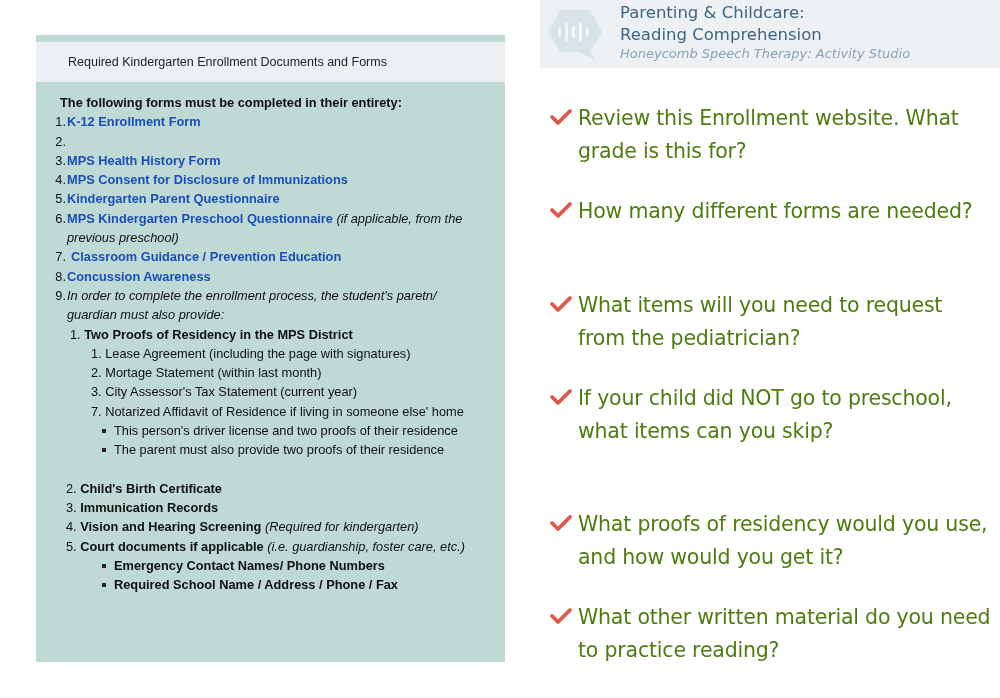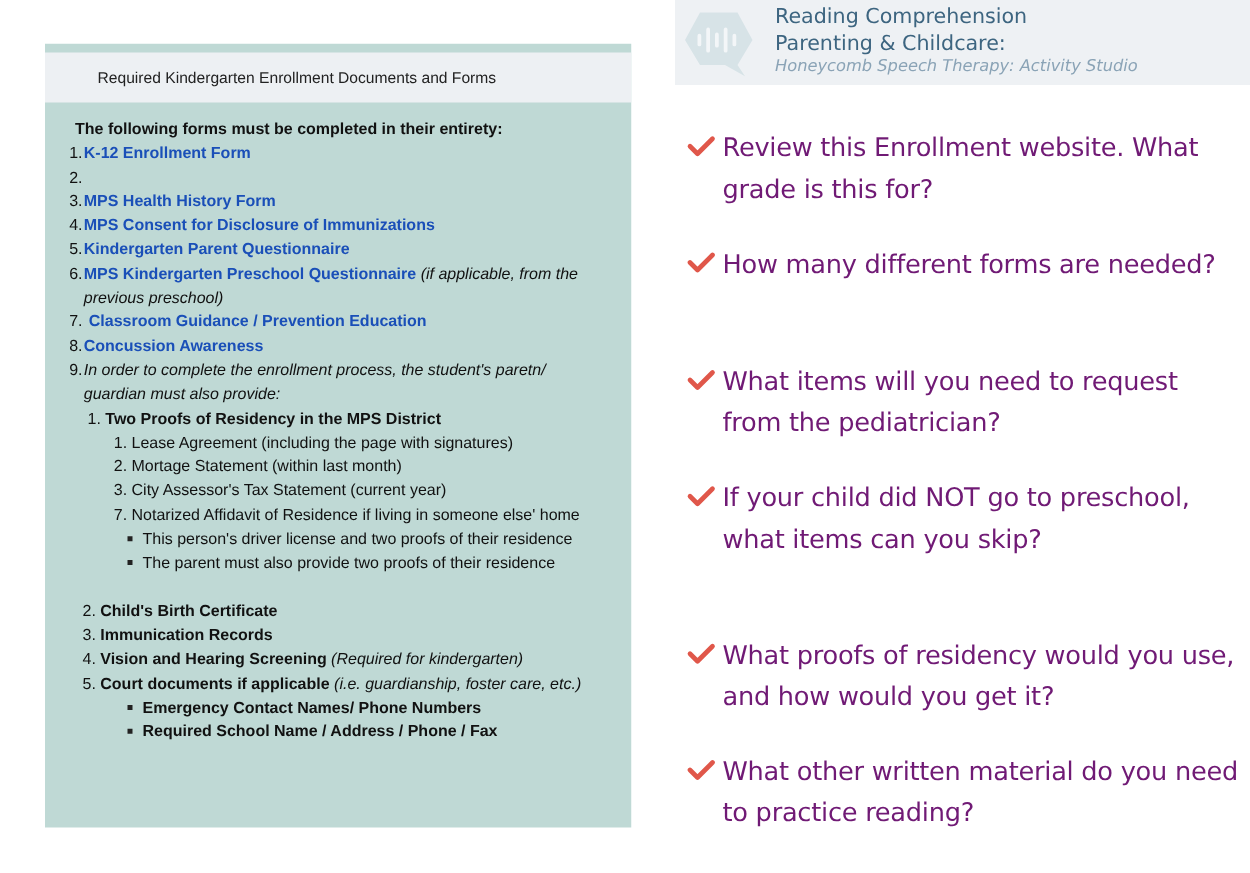--- a/index.html
+++ b/index.html
@@ -7,21 +7,21 @@
   body { position: relative; font-family: "Liberation Sans", sans-serif; }
 
   
   .doc-panel {
     position: absolute; left: 36px; top: 35px; width: 469px; height: 627px;
     background: #bfd9d5; overflow: hidden;
   }
   .doc-header {
     position: absolute; left: 0; top: 7px; width: 469px; height: 40px;
     background: #edf0f3;
-    font-size: 12.5px; color: #222; line-height: 40px; padding-left: 42px;
+    font-size: 12.5px; color: #222; line-height: 40px; padding-left: 32px;
   }
   .doc-body {
     position: absolute; left: 0; top: 58px; width: 469px;
     font-size: 12.8px; color: #111; line-height: 19.3px;
   }
   .intro { font-weight: bold; padding-left: 24px; }
   .row { display: flex; }
   .num { flex: 0 0 auto; }
   .lvl1 { padding-left: 17px; }
   .lvl1 .num { width: 13px; text-align: right; margin-right: 1px; }
@@ -54,21 +54,21 @@
   .brand-sub {
     position: absolute; left: 80px; top: 46px; font-size: 13px; color: #8aa3b6;
     font-style: italic; font-family: "DejaVu Sans", sans-serif;
   }
 
   
   .questions { position: absolute; left: 544px; top: 102px; width: 450px; }
   .q { position: absolute; left: 0; width: 450px; display: flex; }
   .q .check { width: 34px; flex: 0 0 auto; padding-top: 6px; }
   .q .qtext {
-    font-family: "DejaVu Sans", sans-serif; font-size: 20.5px; color: #701a75;
+    font-family: "DejaVu Sans", sans-serif; font-size: 20.5px; color: #4d7c0f;
     line-height: 33px; font-weight: normal; letter-spacing: -0.2px;
   }
 </style>
 </head>
 <body>
 
 <div class="doc-panel">
   <div class="doc-header">Required Kindergarten Enrollment Documents and Forms</div>
 
   <div class="doc-body">
@@ -157,22 +157,22 @@
 <div class="brand">
   <svg class="brand-logo" viewBox="0 0 58 56">
     <polygon points="14,3 44,3 56,25 44,45 50,54 34,45 14,45 2,25" fill="#d7e3e7"></polygon>
     <rect x="12" y="20" width="3" height="10" rx="1.5" fill="#f3f6f8"></rect>
     <rect x="19" y="15" width="3" height="20" rx="1.5" fill="#f3f6f8"></rect>
     <rect x="26" y="19" width="3" height="12" rx="1.5" fill="#f3f6f8"></rect>
     <rect x="33" y="15" width="3" height="20" rx="1.5" fill="#f3f6f8"></rect>
     <rect x="40" y="20" width="3" height="10" rx="1.5" fill="#f3f6f8"></rect>
   </svg>
   <div class="brand-title">
+    <span>Parenting &amp; Childcare:</span>
     <span>Reading Comprehension</span>
-    <span>Parenting &amp; Childcare:</span>
   </div>
   <div class="brand-sub">Honeycomb Speech Therapy: Activity Studio</div>
 </div>
 
 <div class="questions">
   <div class="q" style="top:0px">
     <svg class="check" width="30" height="24" viewBox="0 0 30 24">
         <polyline points="3,12 11,20 27,4" fill="none" stroke="#e0574a" stroke-width="5" stroke-linecap="round" stroke-linejoin="round"></polyline>
       </svg>
     <div class="qtext">Review this Enrollment website. What grade is this for?</div>

